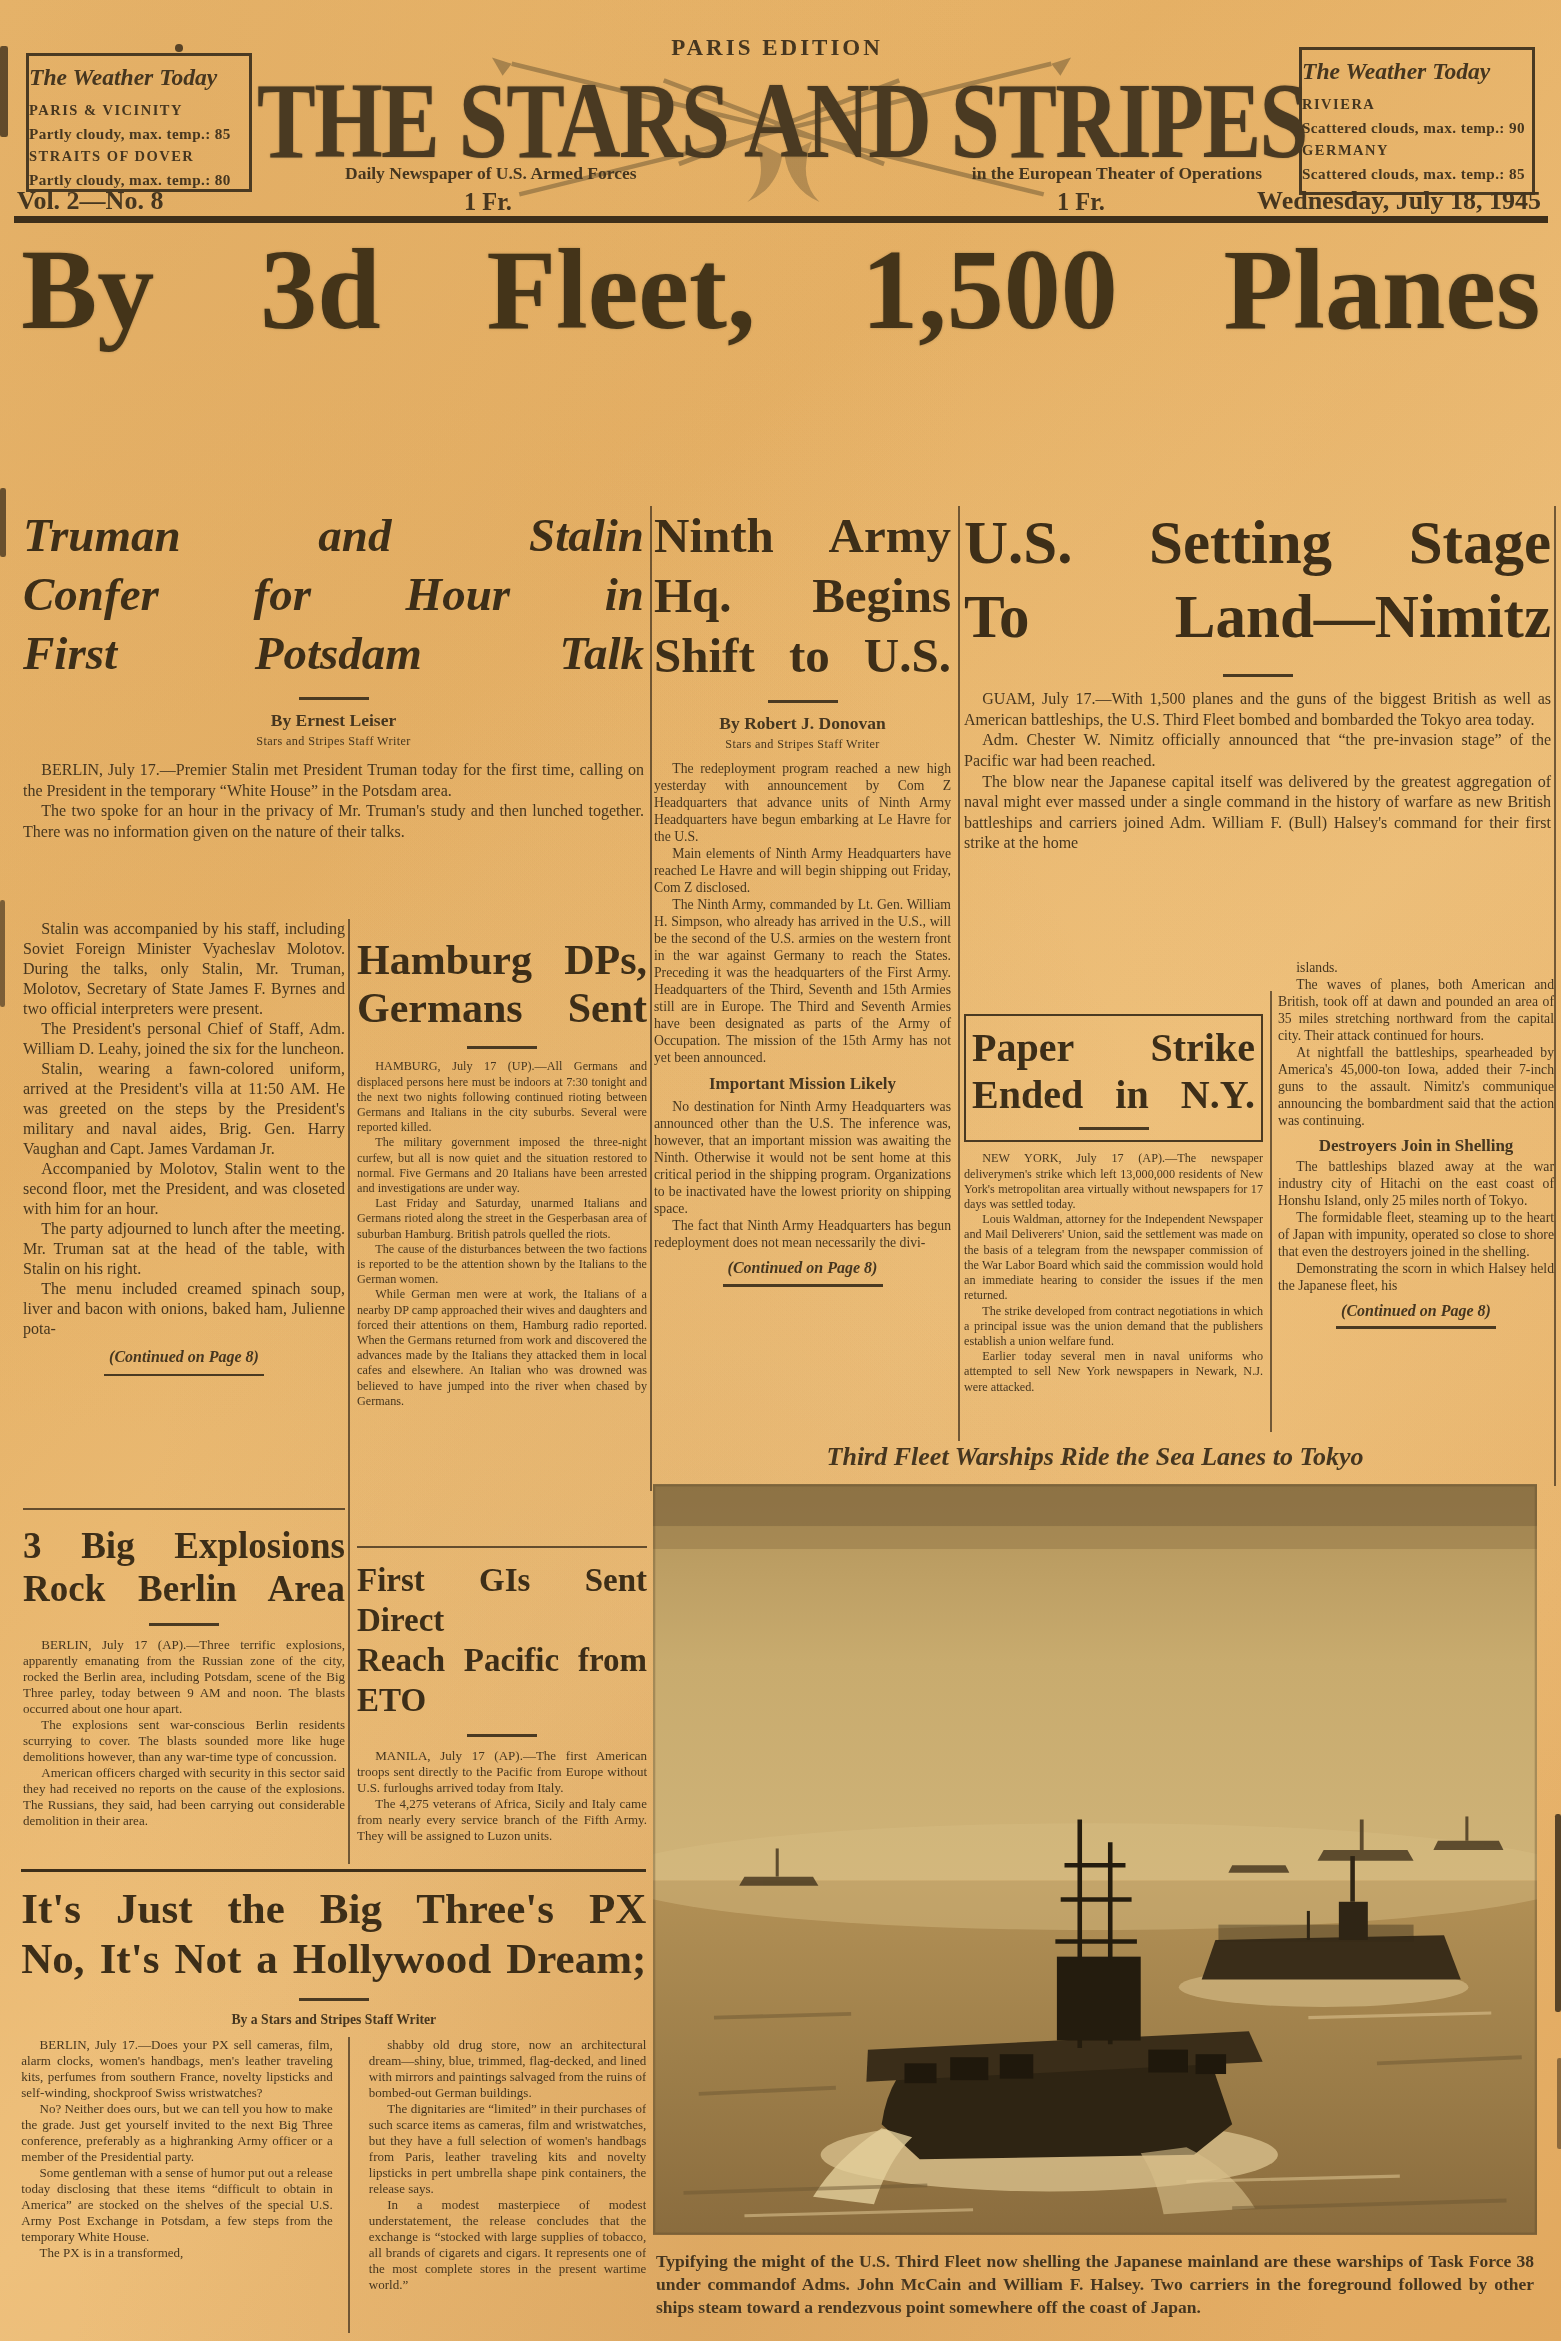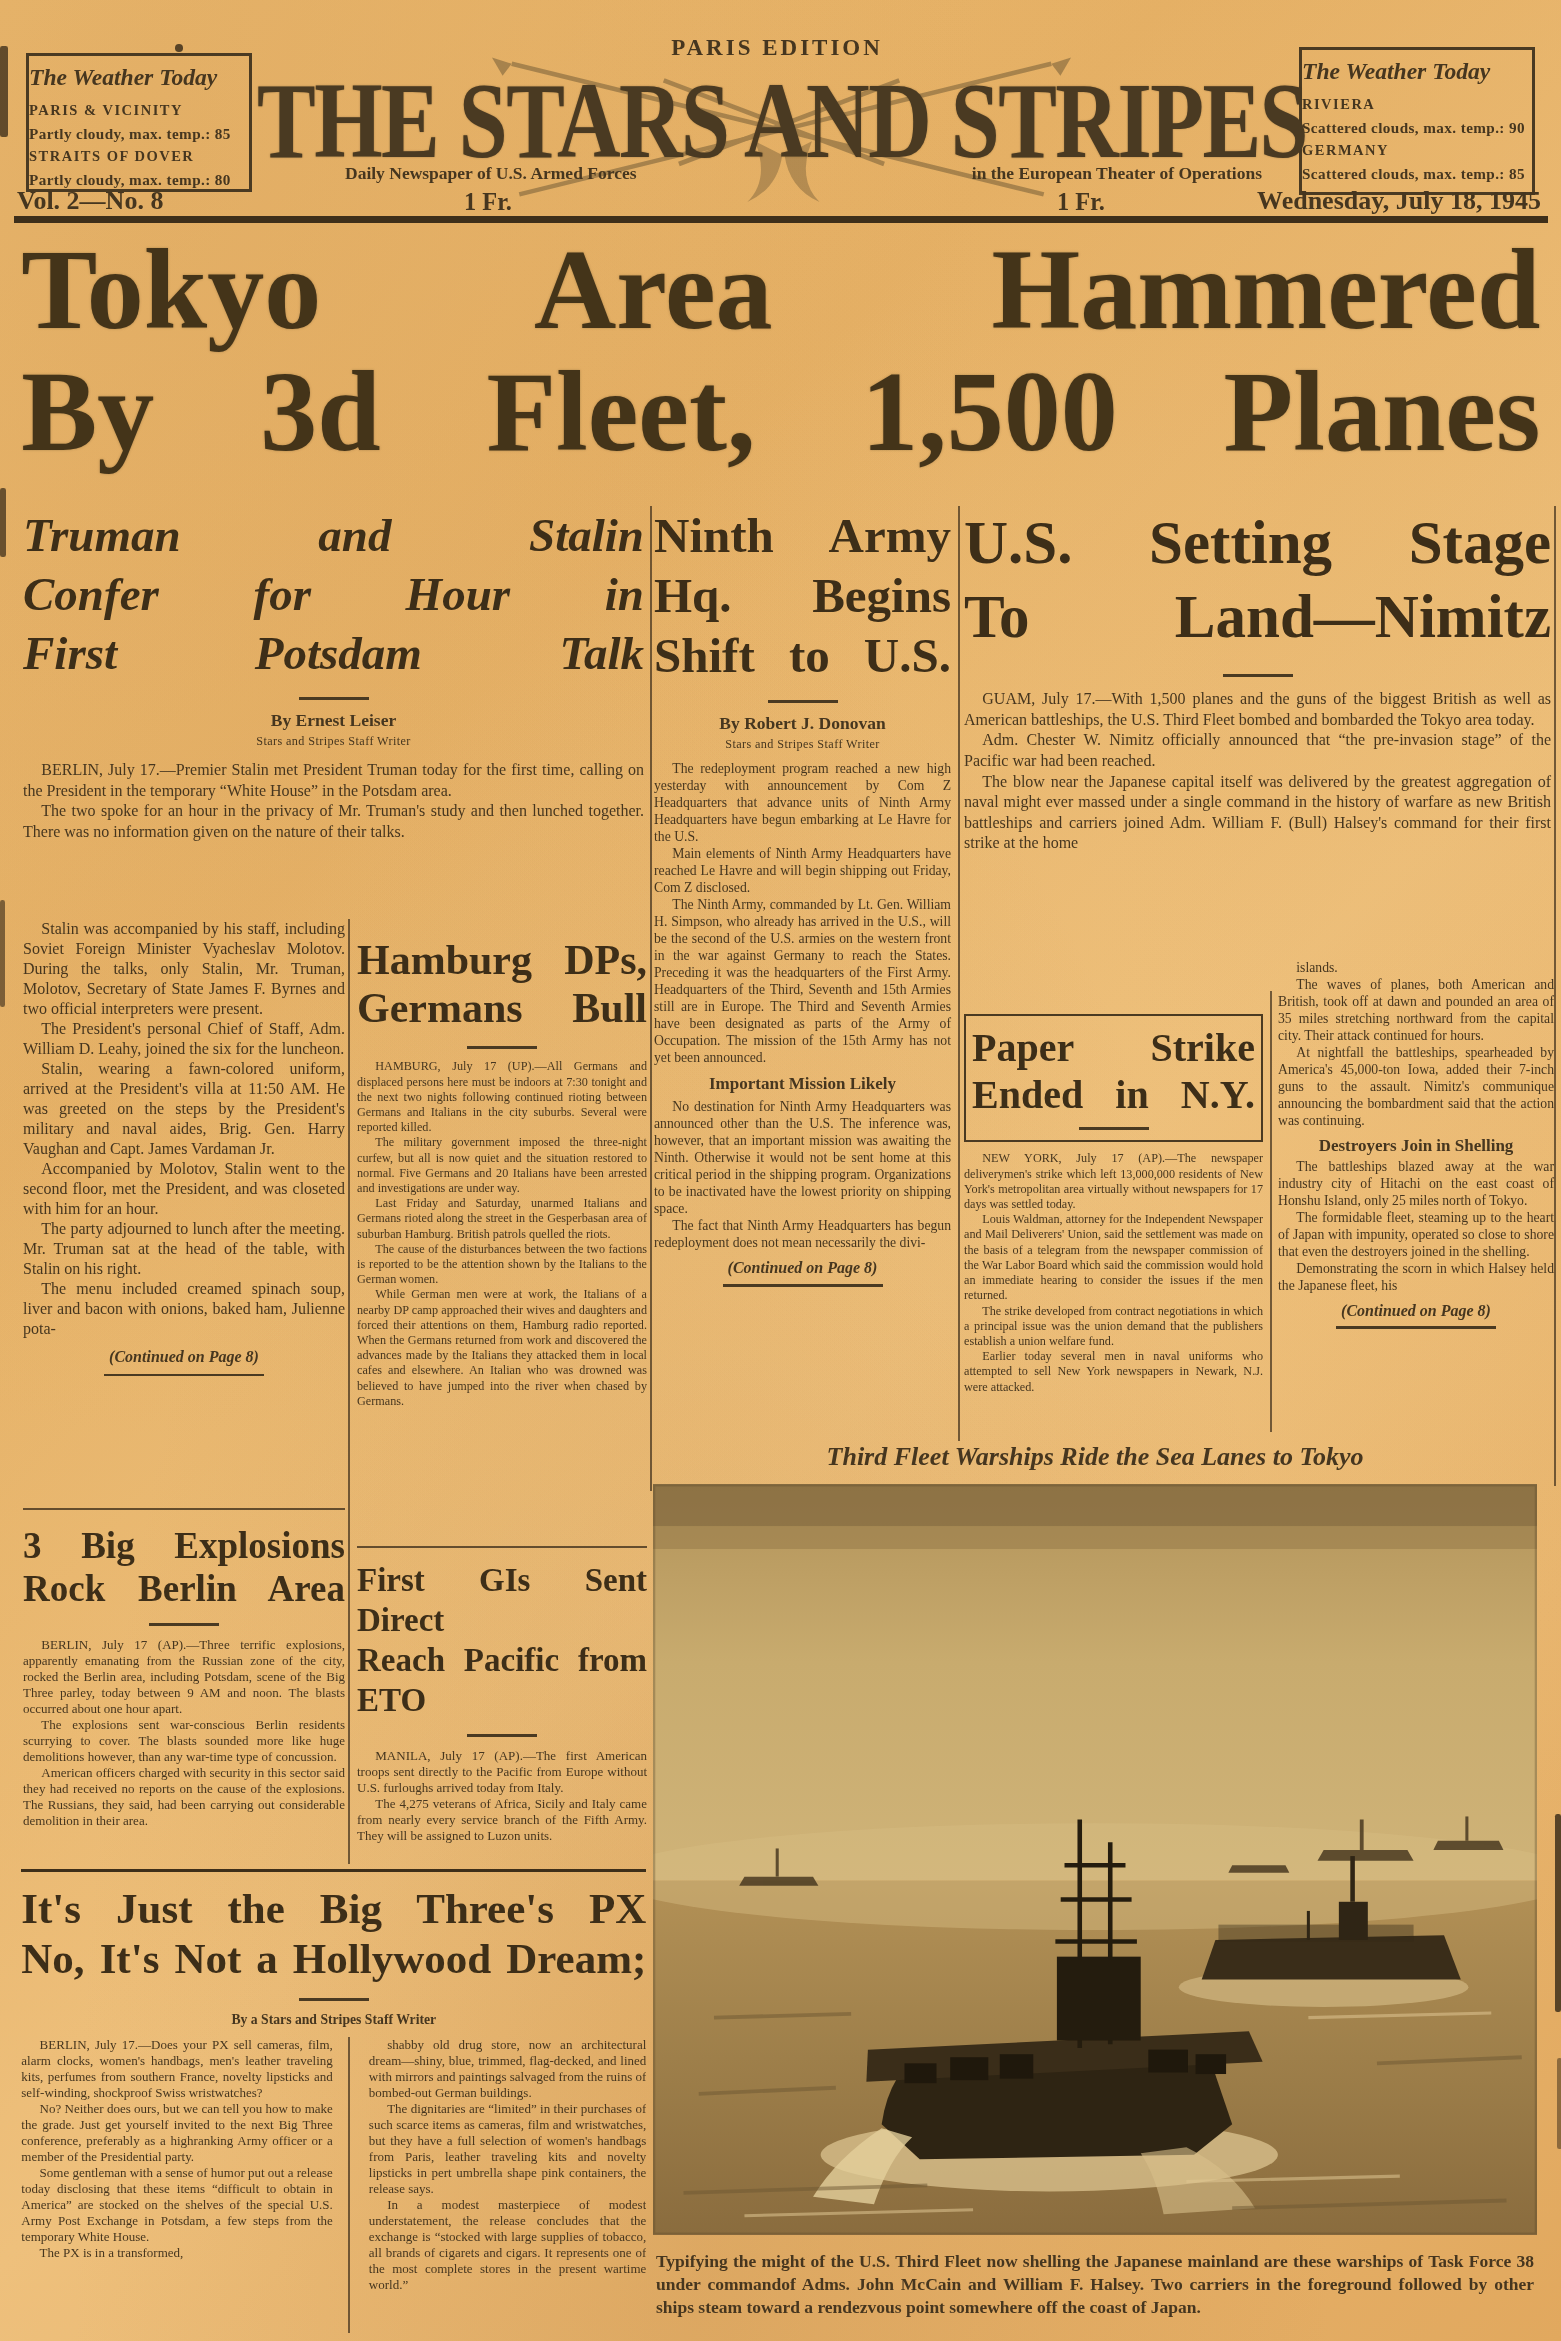--- a/index.html
+++ b/index.html
@@ -131,21 +131,20 @@
   <div class="tagline" style="right:299px;">in the European Theater of Operations</div>
 
   <div class="abs vol-row" style="left:17px;top:186px;">Vol. 2—No. 8</div>
   <div class="abs vol-row" style="left:464px;top:188px;font-size:24.4px;">1 Fr.</div>
   <div class="abs vol-row" style="left:1057px;top:188px;font-size:24.4px;">1 Fr.</div>
   <div class="abs vol-row" style="right:20px;top:186px;">Wednesday, July 18, 1945</div>
 
   <div class="thick-rule"></div>
 
   <div class="banner">
-    <div class="fill">Tokyo Area Hammered</div>
     <div class="fill">By 3d Fleet, 1,500 Planes</div>
   </div>
 
   <div class="vrule" style="left:348px;top:919px;height:945px;"></div>
   <div class="vrule" style="left:348px;top:2037px;height:296px;"></div>
   <div class="vrule" style="left:650px;top:506px;height:985px;"></div>
   <div class="vrule" style="left:958px;top:506px;height:935px;"></div>
   <div class="vrule" style="left:1270px;top:991px;height:441px;"></div>
   <div class="vrule" style="left:1554px;top:506px;height:980px;width:1.5px;"></div>
 
@@ -180,21 +179,21 @@
     <div class="sdiv"></div>
     <div class="body">
         <p class="bp">BERLIN, July 17 (AP).—Three terrific explosions, apparently emanating from the Russian zone of the city, rocked the Berlin area, including Potsdam, scene of the Big Three parley, today between 9 AM and noon. The blasts occurred about one hour apart.</p>
         <p class="bp">The explosions sent war-conscious Berlin residents scurrying to cover. The blasts sounded more like huge demolitions however, than any war-time type of concussion.</p>
         <p class="bp">American officers charged with security in this sector said they had received no reports on the cause of the explosions.  The Russians, they said, had been carrying out considerable demolition in their area.</p>
       </div>
   </div>
 
   <div class="abs" id="hamburg">
     <div class="hl line fill">Hamburg DPs,</div>
-    <div class="hl line fill">Germans Bull</div>
+    <div class="hl line fill">Germans Sent</div>
     <div class="sdiv"></div>
     <div class="body">
         <p class="bp">HAMBURG, July 17 (UP).—All Germans and displaced persons here must be indoors at 7:30 tonight and the next two nights following continued rioting between Germans and Italians in the city suburbs. Several were reported killed.</p>
         <p class="bp">The military government imposed the three-night curfew, but all is now quiet and the situation restored to normal.  Five Germans and 20 Italians have been arrested and investigations are under way.</p>
         <p class="bp">Last Friday and Saturday, unarmed Italians and Germans rioted along the street in the Gesperbasan area of suburban Hamburg. British patrols quelled the riots.</p>
         <p class="bp">The cause of the disturbances between the two factions is reported to be the attention shown by the Italians to the German women.</p>
         <p class="bp">While German men were at work, the Italians of a nearby DP camp approached their wives and daughters and forced their attentions on them, Hamburg radio reported. When the Germans returned from work and discovered the advances made by the Italians they attacked them in local cafes and elsewhere. An Italian who was drowned was believed to have jumped into the river when chased by Germans.</p>
       </div>
   </div>
 

